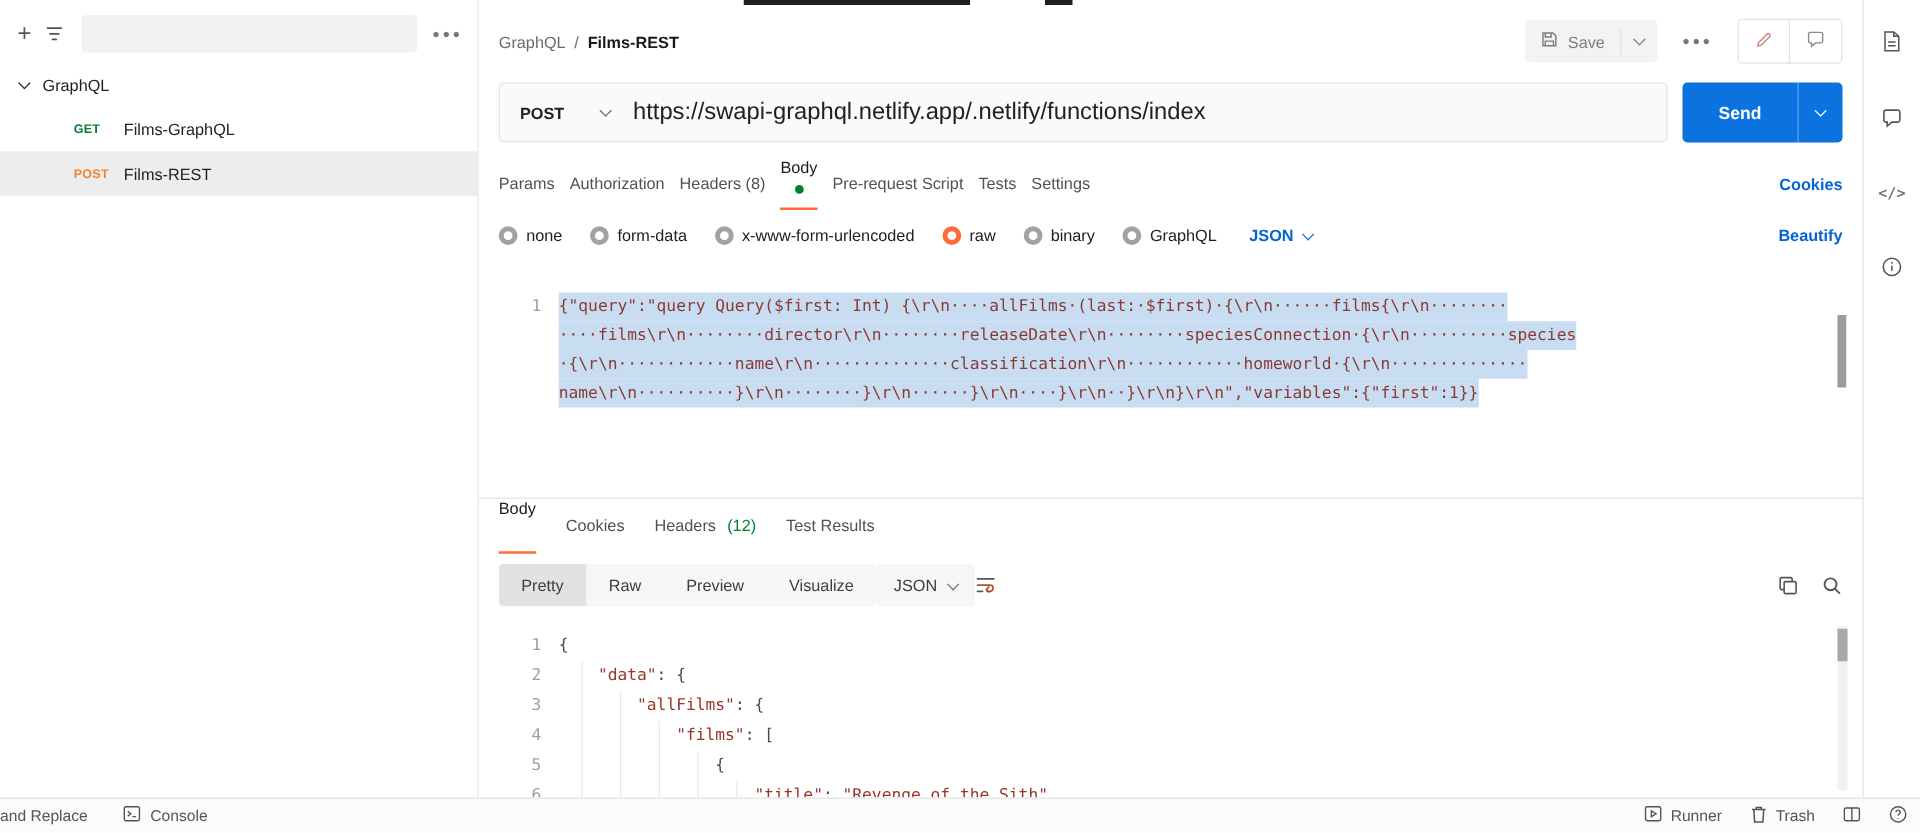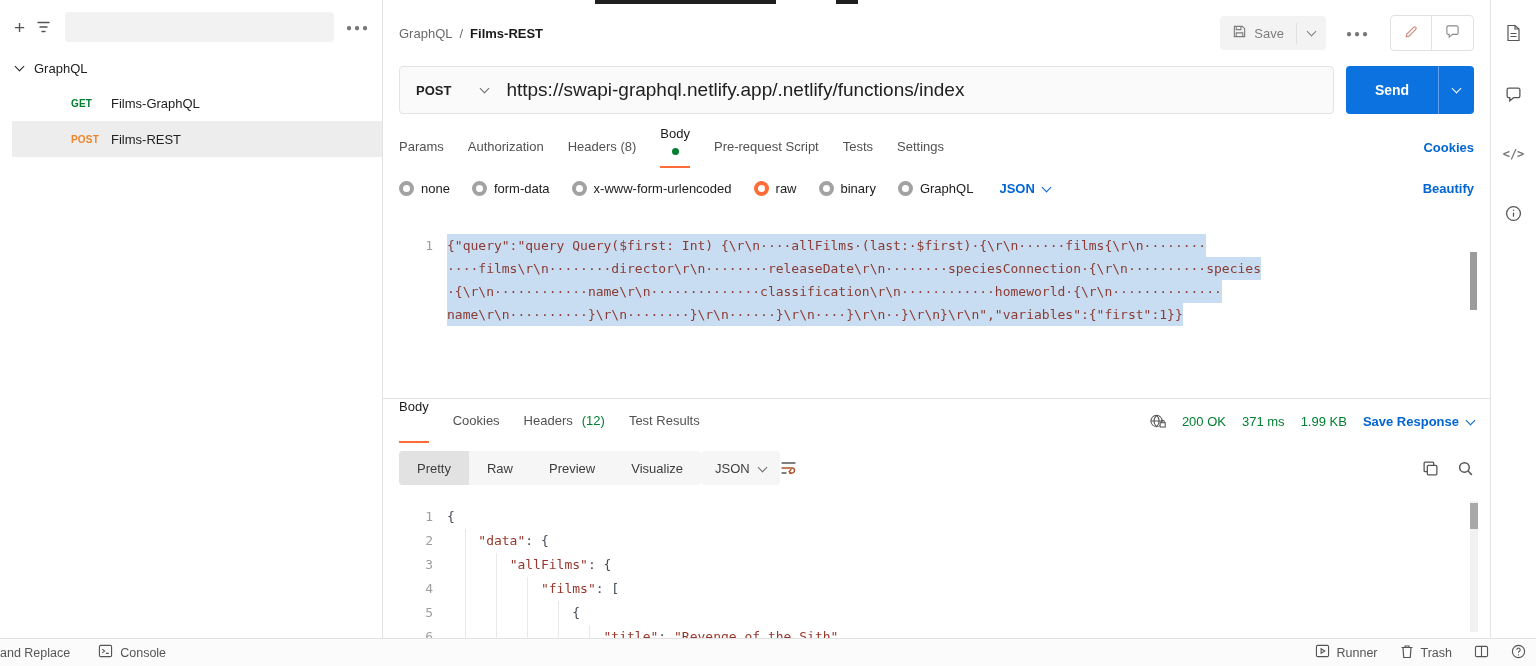--- a/index.html
+++ b/index.html
@@ -16,21 +16,21 @@
   
   .sidebar { width:383px; flex:none; border-right:1px solid #e3e3e3; background:#fff; }
   .sb-top { display:flex; align-items:center; gap:12px; padding:12px 12px 10px 14px; }
   .icon-btn { display:flex; align-items:center; justify-content:center; color:#555; cursor:pointer; background:none; border:none; }
   .plus-glyph { font-size:19px; line-height:1; color:#555; font-weight:400; }
   .sb-search { flex:1; height:30px; background:#f2f2f2; border:none; border-radius:4px; outline:none; font:inherit; padding:0 10px; color:#212121; }
   .dots { font-size:10px; letter-spacing:2px; color:#777; }
   .tree-parent { display:flex; align-items:center; gap:11px; padding:9px 16px; cursor:pointer; }
   .cv { display:inline-block; width:7px; height:7px; border-right:1.6px solid currentColor; border-bottom:1.6px solid currentColor; transform:rotate(45deg) translate(-1px,-1px); }
   .cv-down { transform:rotate(45deg); margin-top:-4px; }
-  .tree-item { display:flex; align-items:center; height:36px; padding-left:59px; cursor:pointer;margin-left:12px; }
+  .tree-item { display:flex; align-items:center; height:36px; padding-left:59px; cursor:pointer; }
   .tree-item.selected { background:#ededed; }
   .method-badge { width:36px; font-size:10px; font-weight:700; letter-spacing:.2px; flex:none; }
   .m-get { color:#007f31; } .m-post { color:#f0862b; }
   .req-name { margin-left:4px; color:#212121; }
 
   
   .main { flex:1; min-width:0; display:flex; flex-direction:column; background:#fff; }
   .doc-header { height:66px; flex:none; display:flex; align-items:center; padding:0 16px; }
   .crumb { color:#6b6b6b; cursor:pointer; }
   .crumb-sep { margin:0 7px; color:#6b6b6b; }
@@ -45,21 +45,21 @@
 
   .req-bar-wrap { flex:none; height:60px; padding:0 16px 12px; display:flex; gap:12px; }
   .url-box { flex:1; display:flex; align-items:center; background:#fafafa; border:1px solid #e3e3e3; border-radius:4px; height:48px; }
   .method-select { display:flex; align-items:center; gap:30px; padding:0 18px 0 16px; height:100%; font-weight:600; cursor:pointer; color:#212121; }
   .method-select .cv { color:#6b6b6b; }
   .url-input { flex:1; min-width:0; border:none; background:transparent; outline:none; font:inherit; font-size:19px; color:#212121; padding-right:12px; }
   .send-btn { width:128px; height:48px; flex:none; display:flex; background:#0b72e0; border-radius:4px; color:#fff; overflow:hidden; cursor:pointer; }
   .send-main { flex:1; display:flex; align-items:center; justify-content:center; font-size:14px; font-weight:600; }
   .send-chev { width:36px; display:flex; align-items:center; justify-content:center; border-left:1px solid rgba(255,255,255,.35); }
 
-  .tabs-row { flex:none; height:42px; display:flex; gap:24px; padding:0 16px; align-items:stretch; }
+  .tabs-row { flex:none; height:42px; display:flex; gap:12px; padding:0 16px; align-items:stretch; }
   .tab { display:flex; align-items:center; gap:7px; color:#525252; cursor:pointer; border-bottom:2px solid transparent; }
   .tab.active { color:#1a1a1a; border-color:#ff6c37;flex-direction:column; }
   .green-dot { width:7px; height:7px; border-radius:50%; background:#007f31; }
   .right-link { margin-left:auto; align-self:center; color:#0265d2; font-weight:600; cursor:pointer; }
 
   .modes-row { flex:none; height:40px; display:flex; align-items:center; padding:0 16px; }
   .mode { display:flex; align-items:center; gap:7px; margin-right:22px; cursor:pointer; }
   .radio { width:15px; height:15px; border-radius:50%; border:4.5px solid #a2a2a2; background:#fff; flex:none; }
   .radio.sel { border-color:#ff6c37; }
   .lang-dd { display:flex; align-items:center; gap:8px; color:#0265d2; font-weight:600; cursor:pointer; margin-left:4px; }
@@ -291,37 +291,20 @@
         <span class="tab">
             <span>Cookies</span>
           </span>
         <span class="tab">
             <span>Headers</span>
             <span class="hdr-count">(12)</span>
           </span>
         <span class="tab">
             <span>Test Results</span>
           </span>
-        <div class="resp-meta">
-          <span class="tool-icon">
-            <svg width="17" height="16" viewBox="0 0 18 16" fill="none" stroke="currentColor" stroke-width="1.1">
-                <circle cx="8" cy="8" r="6"></circle>
-                <path d="M2 8h12M8 2c-3.8 4-3.8 8 0 12M8 2c3.8 4 3.8 8 0 12"></path>
-                <rect x="11.8" y="9.8" width="5.4" height="4.6" fill="#fff"></rect>
-                <path d="M13 9.8V8.7a1.6 1.6 0 0 1 3.2 0v1.1"></path>
-              </svg>
-          </span>
-          <span class="meta-green">200 OK</span>
-          <span class="meta-green">371 ms</span>
-          <span class="meta-green">1.99 KB</span>
-          <span class="save-resp">
-              <span>Save Response</span>
-              <span class="cv cv-down"></span>
-            </span>
-        </div>
       </div>
 
       <div class="resp-toolbar">
         <div class="seg-group">
           <span class="seg active">Pretty</span>
           <span class="seg">Raw</span>
           <span class="seg">Preview</span>
           <span class="seg">Visualize</span>
         </div>
         <span class="resp-lang">

